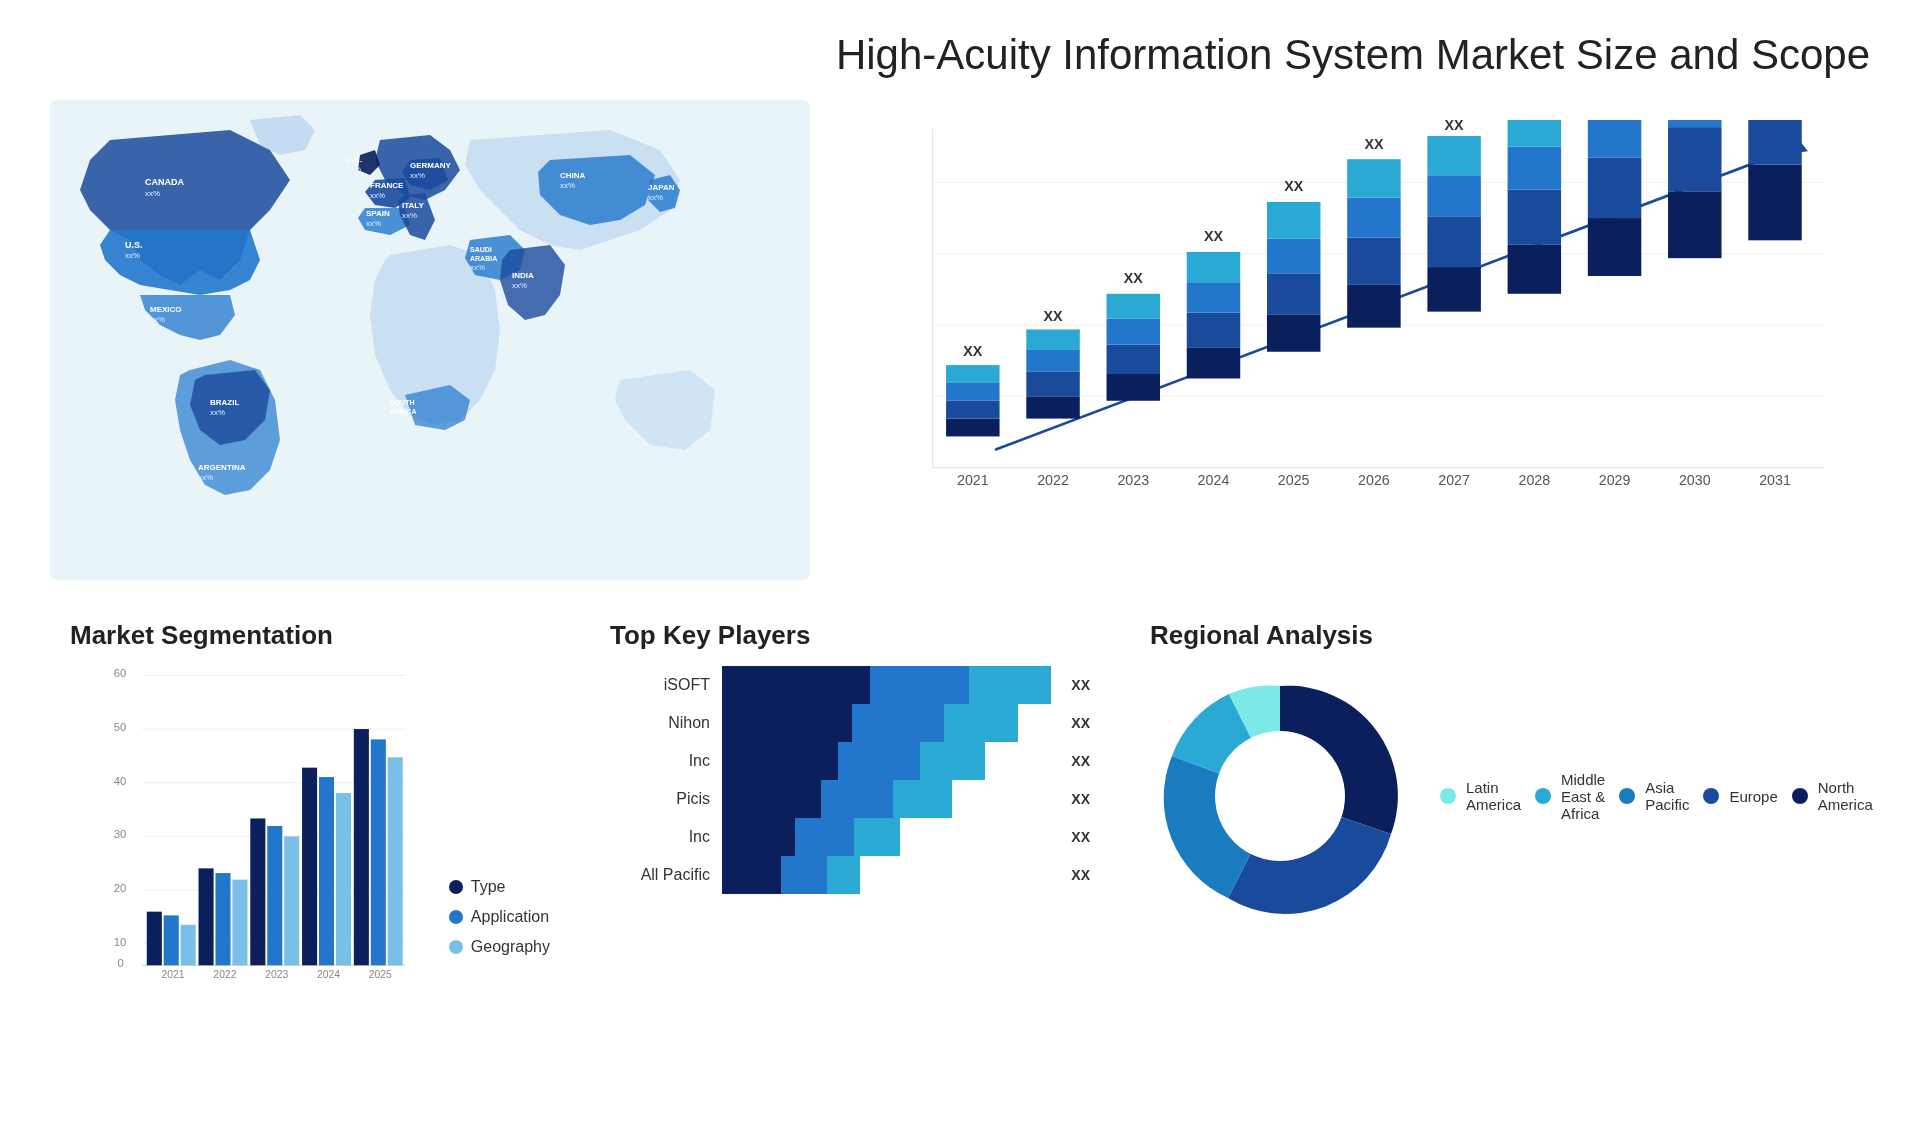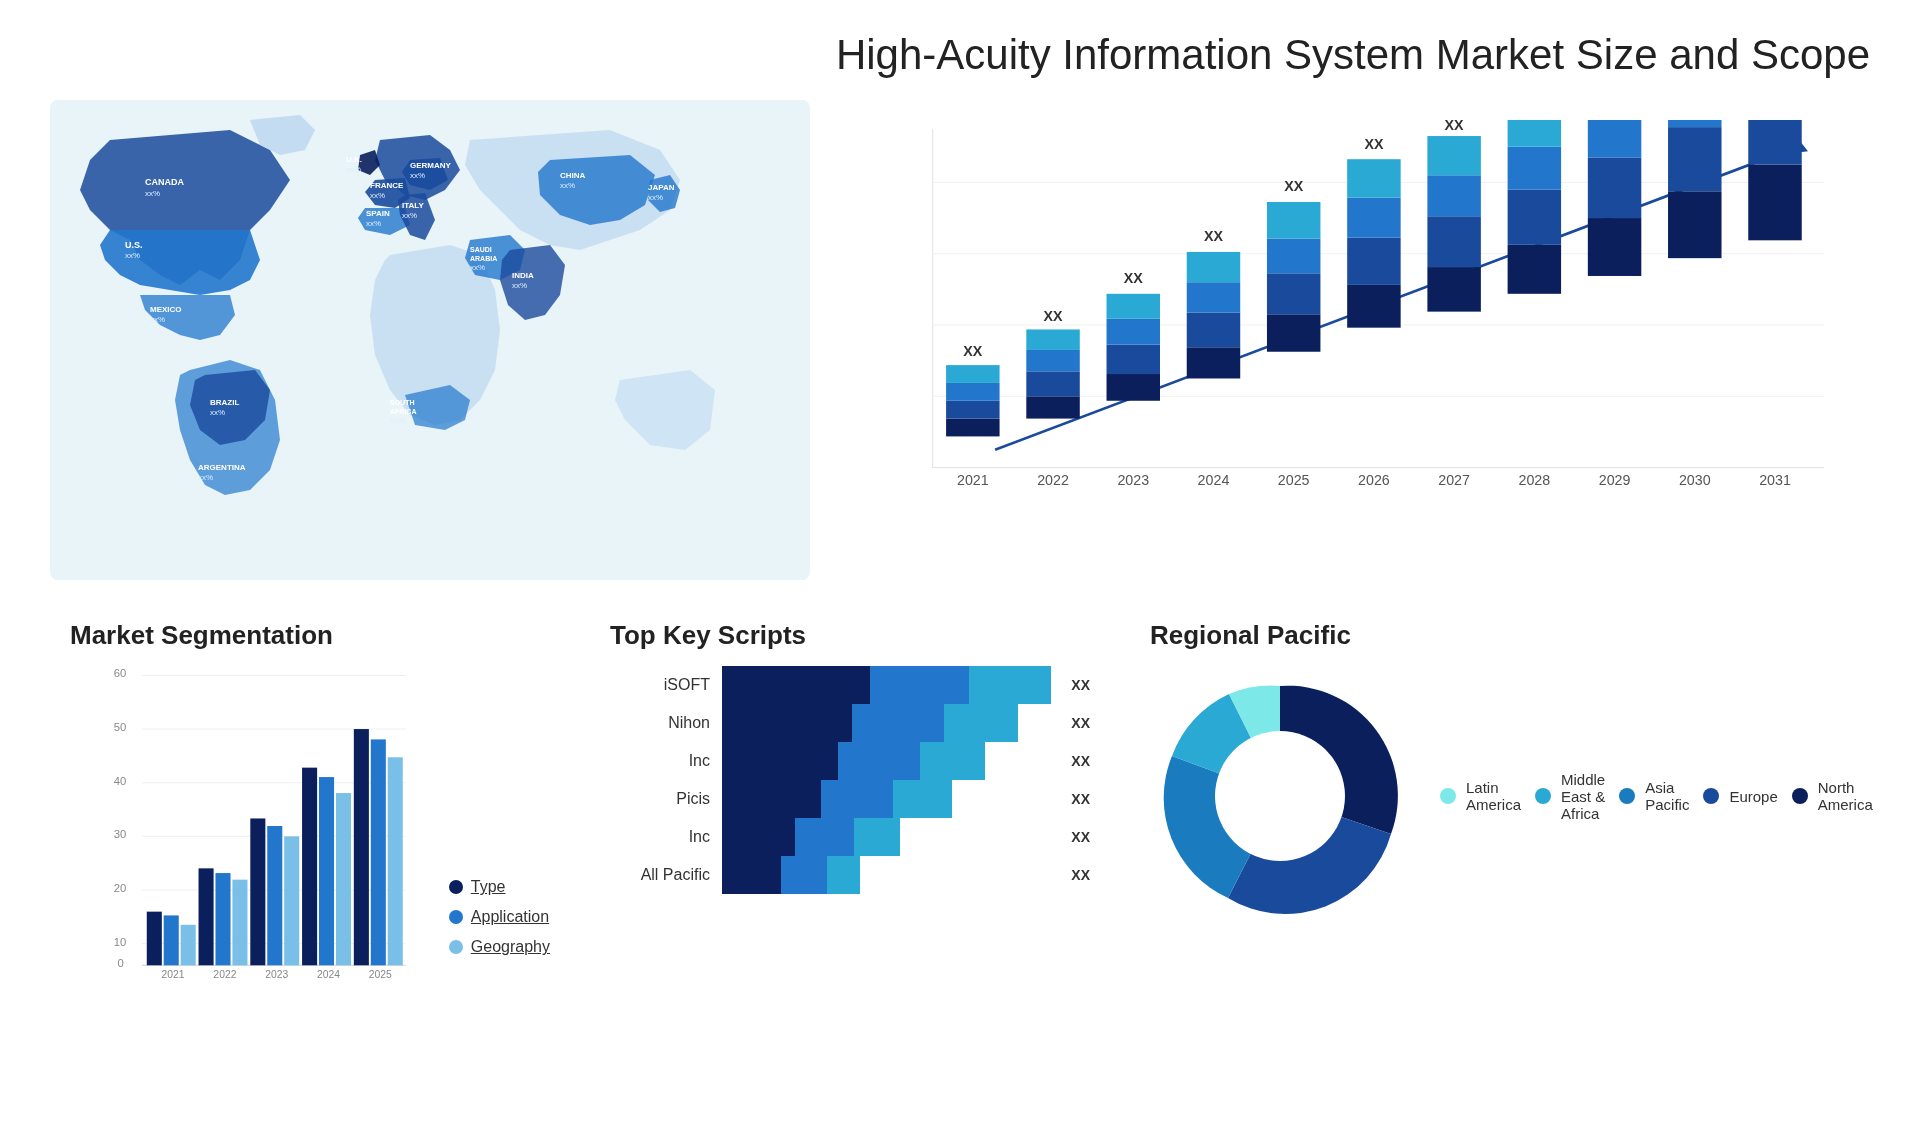--- a/index.html
+++ b/index.html
@@ -108,21 +108,20 @@
       flex-direction: column;
       gap: 12px;
       padding-bottom: 30px;
     }
     .legend-item {
       display: flex;
       align-items: center;
       gap: 8px;
       font-size: 16px;
       color: #333;
-      text-decoration: underline;
     }
     .legend-dot {
       width: 14px;
       height: 14px;
       border-radius: 50%;
     }
 
     
     .players-container {
       flex: 0 0 520px;
@@ -495,21 +494,21 @@
           </div>
           <div class="legend-item">
             <div class="legend-dot" style="background:#7abfe8"></div>
             <span>Geography</span>
           </div>
         </div>
       </div>
     </div>
 
     <div class="players-container">
-      <div class="section-title">Top Key Scripts</div>
+      <div class="section-title">Top Key Players</div>
       <div class="players-list">
 
         <div class="player-row">
           <div class="player-name">iSOFT</div>
           <div class="player-bar-container">
             <div class="player-bar" style="width:100%">
               <div class="player-bar-segment" style="width:45%;background:#0a1f5c"></div>
               <div class="player-bar-segment" style="width:30%;background:#2277cc"></div>
               <div class="player-bar-segment" style="width:25%;background:#29a9d4"></div>
             </div>
@@ -574,21 +573,21 @@
               <div class="player-bar-segment" style="width:24%;background:#29a9d4"></div>
             </div>
           </div>
           <div class="player-value">XX</div>
         </div>
 
       </div>
     </div>
 
     <div class="regional-container">
-      <div class="section-title">Regional Pacific</div>
+      <div class="section-title">Regional Analysis</div>
       <div class="donut-area">
         <svg class="donut-chart" viewBox="0 0 260 260">
 
           <path d="M130,130 L130,20 A110,110 0 0,1 241,168 Z" fill="#0a1f5c"></path>
 
           <path d="M130,130 L241,168 A110,110 0 0,1 78,232 Z" fill="#1a4a9c"></path>
 
           <path d="M130,130 L78,232 A110,110 0 0,1 22,90 Z" fill="#1a7bbf"></path>
 
           <path d="M130,130 L22,90 A110,110 0 0,1 79,28 Z" fill="#29a9d4"></path>

